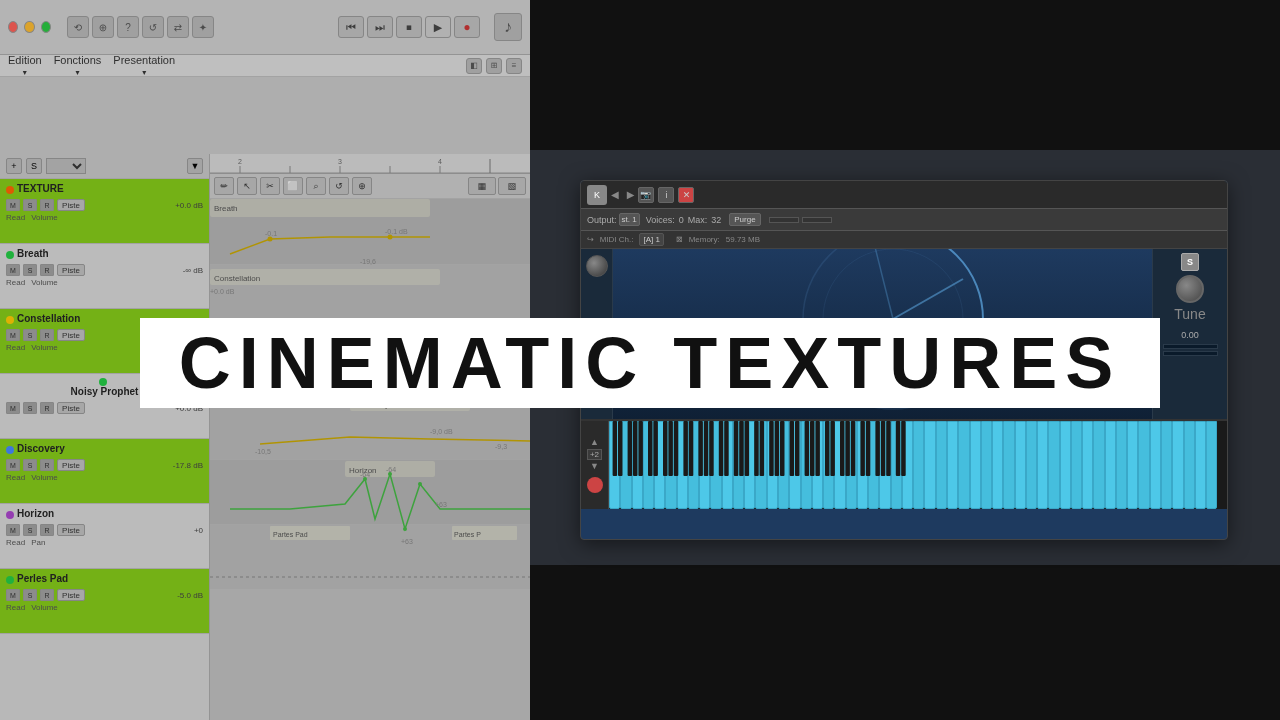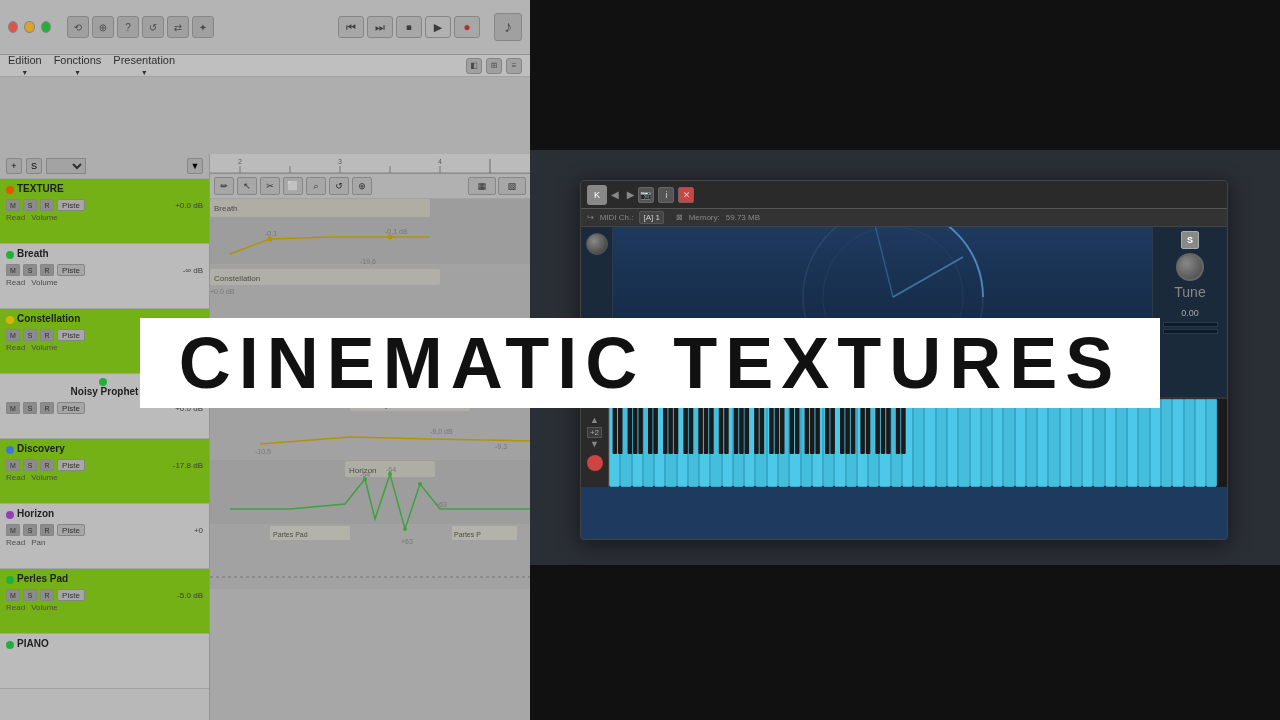--- a/index.html
+++ b/index.html
@@ -517,26 +517,20 @@
           <div class="track-btn r">R</div>
           <div class="track-btn play">Piste</div>
           <div class="track-vol">-5.0 dB</div>
         </div>
         <div class="track-controls" style="margin-top:2px;">
           <span style="font-size:8px;color:#555;">Read</span>
           <span style="font-size:8px;color:#555;margin-left:3px;">Volume</span>
         </div>
       </div>
 
-      <div class="track-item" style="height:55px; background:#d8d8d8;">
-        <div style="display:flex; align-items:center; margin-bottom:3px;">
-          <div class="track-led green"></div>
-          <div class="track-name">PIANO</div>
-        </div>
-      </div>
     </div>
 
     <div class="arrangement">
 
       <div class="arrange-header">
         <svg width="100%" height="20">
           <line x1="0" y1="19" x2="100%" y2="19" stroke="#999" stroke-width="1"></line>
 
           <line x1="30" y1="12" x2="30" y2="19" stroke="#888" stroke-width="1"></line>
           <line x1="80" y1="12" x2="80" y2="19" stroke="#888" stroke-width="1"></line>
@@ -638,20 +632,39 @@
 
     <div class="kontakt-header">
       <div class="k-header-icon">K</div>
       <span style="font-size:10px;color:#888;margin-right:4px;">◀</span>
       <span style="font-size:10px;color:#888;">▶</span>
       <div class="k-header-btn">📷</div>
       <div class="k-header-btn">i</div>
       <div class="k-header-btn k-close">✕</div>
     </div>
 
+    <div class="kontakt-sub-header">
+      <div class="k-sub-item">
+        <span>Output:</span>
+        <span class="k-sub-select">st. 1</span>
+      </div>
+      <div class="k-sub-item">
+        <span>Voices:</span>
+        <span style="margin:0 2px;">0</span>
+        <span>Max:</span>
+        <span style="margin:0 2px;">32</span>
+      </div>
+      <div class="k-sub-item">
+        <button class="k-purge-btn">Purge</button>
+      </div>
+      <div style="display:flex;gap:3px;margin-left:2px;">
+        <div style="width:30px;height:6px;background:#333;border:1px solid #555;"></div>
+        <div style="width:30px;height:6px;background:#333;border:1px solid #555;"></div>
+      </div>
+    </div>
 
     <div style="height:18px;background:#333;display:flex;align-items:center;padding:0 6px;gap:6px;border-bottom:1px solid #444;font-size:8px;color:#888;">
       <span>↪</span>
       <span>MIDI Ch.:</span>
       <span class="k-sub-select" style="background:#444;border:1px solid #555;color:#ccc;padding:1px 3px;font-size:8px;border-radius:2px;">[A] 1</span>
       <span style="margin-left:6px;">⊠</span>
       <span>Memory:</span>
       <span>59.73 MB</span>
     </div>
 

